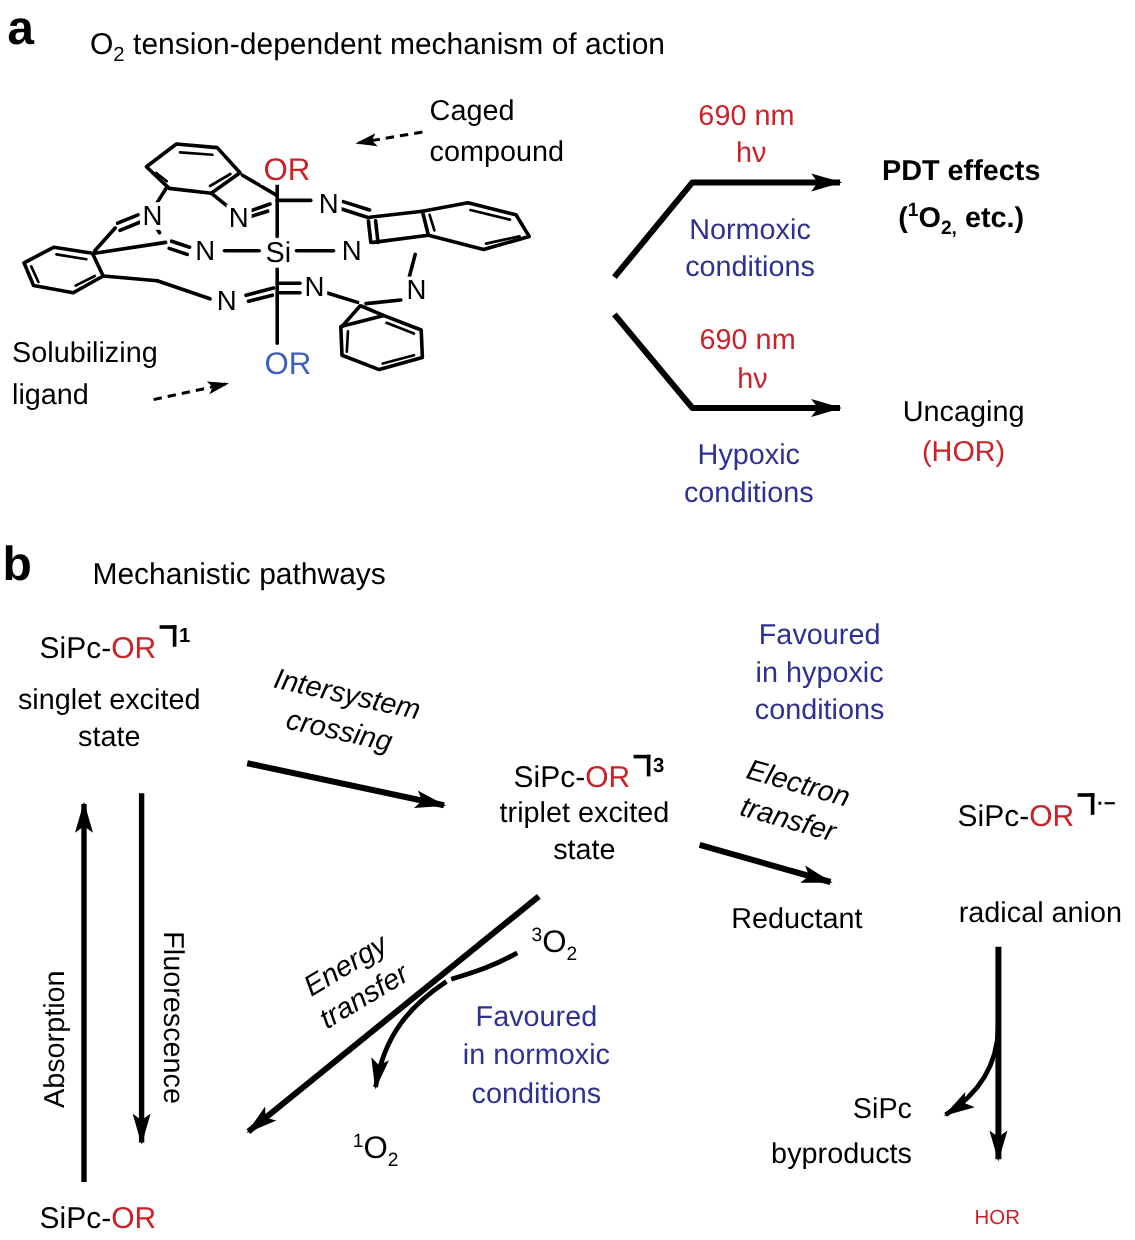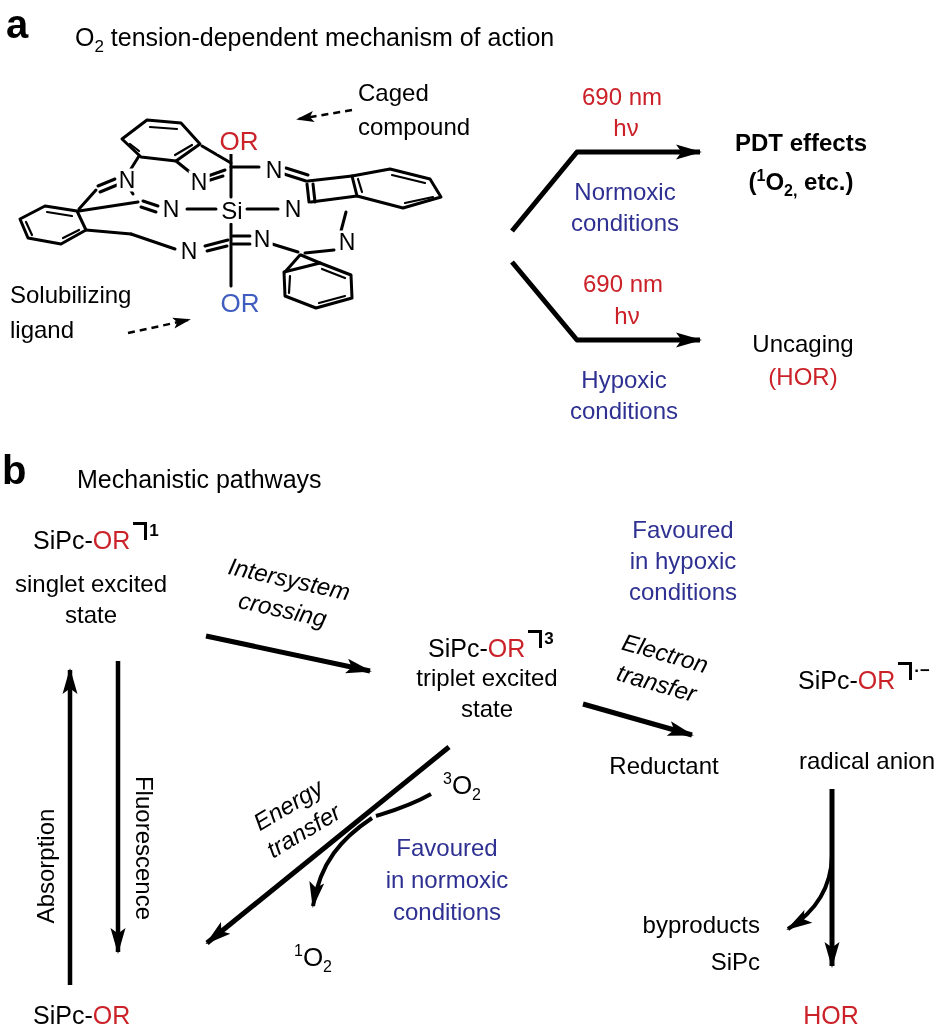--- a/index.html
+++ b/index.html
@@ -219,21 +219,21 @@
   <div class="ctr species" style="left:462px;top:787px;"><sup>3</sup><span>O</span><sub>2</sub></div>
   <div class="ctr species" style="left:313px;top:959px;"><sup>1</sup><span>O</span><sub>2</sub></div>
 
   <div class="blk blue" style="left:447px;top:832px;line-height:32px;">
     <div>Favoured</div>
     <div>in normoxic</div>
     <div>conditions</div>
   </div>
 
   <div class="lbl" style="left:600px;top:906px;width:160px;text-align:right;line-height:37px;">
+    <div>SiPc</div>
     <div>byproducts</div>
-    <div>SiPc</div>
-  </div>
-
-  <div class="ctr red" style="left:831px;top:1015px;font-size:25px;">HOR</div>
+  </div>
+
+  <div class="ctr red" style="left:831px;top:1015px;font-size:17px;">HOR</div>
 
   <div class="formula" style="left:33px;top:1001px;"><span>SiPc-</span><span class="red">OR</span></div>
 
 </div>
 
 </body></html>

